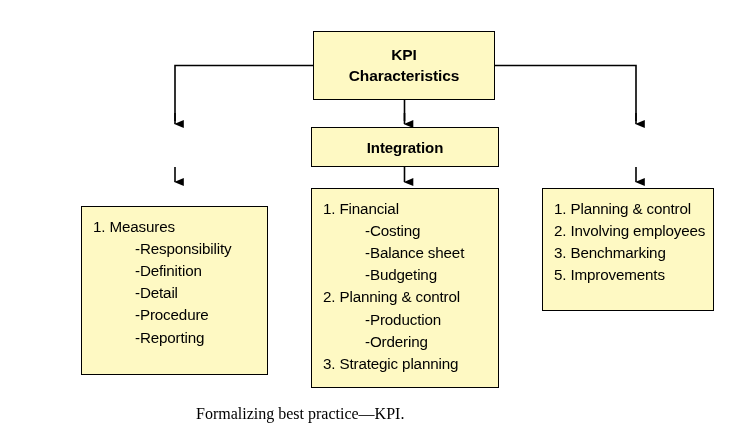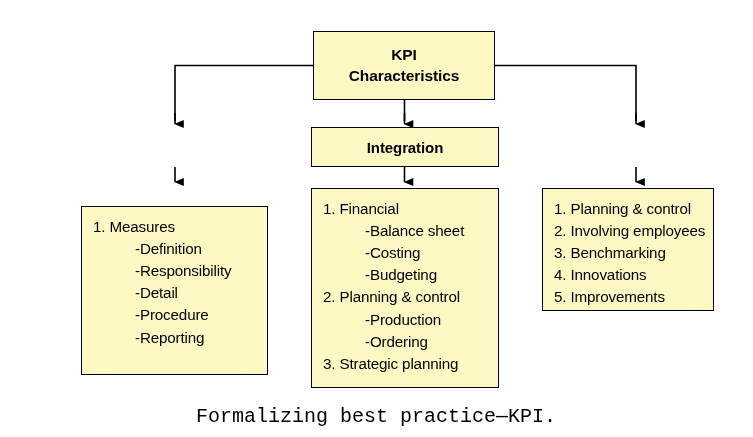--- a/index.html
+++ b/index.html
@@ -64,22 +64,22 @@
     line-height: 1.455;
     letter-spacing: -0.15px;
   }
   .list li {
     white-space: pre;
   }
   .lvl-1 { padding-left: 11px; }
   .lvl-2 { padding-left: 53px; }
   .caption {
     position: absolute;
-    font-family: Liberation Mono, monospace;
-    font-size: 20px;
+    font-family: Liberation Serif, serif;
+    font-size: 16px;
     color: #000000;
     white-space: pre;
   }
 </style>
 </head>
 <body>
 
 <div id="canvas">
 
   <svg class="connectors" viewBox="0 0 753 437" width="753" height="437" xmlns="http://www.w3.org/2000/svg">
@@ -106,49 +106,48 @@
   <div class="box title-box" style="left:313px; top:31px; width:182px; height:69px;">
     <div>
       <span>KPI</span><br>
       <span>Characteristics</span>
     </div>
   </div>
 
   <div class="box list-box" style="left:81px; top:188px; width:187px; height:169px;margin-top:18px;">
     <ul class="list">
       <li class="lvl-1">1. Measures</li>
+      <li class="lvl-2">-Responsibility</li>
       <li class="lvl-2">-Definition</li>
-      <li class="lvl-2">-Responsibility</li>
       <li class="lvl-2">-Detail</li>
       <li class="lvl-2">-Procedure</li>
       <li class="lvl-2">-Reporting</li>
     </ul>
   </div>
 
   <div class="box header-box" style="left:311px; top:127px; width:188px; height:40px;">
     <span>Integration</span>
   </div>
   <div class="box list-box" style="left:311px; top:188px; width:188px; height:200px;">
     <ul class="list">
       <li class="lvl-1">1. Financial</li>
+      <li class="lvl-2">-Costing</li>
       <li class="lvl-2">-Balance sheet</li>
-      <li class="lvl-2">-Costing</li>
       <li class="lvl-2">-Budgeting</li>
       <li class="lvl-1">2. Planning &amp; control</li>
       <li class="lvl-2">-Production</li>
       <li class="lvl-2">-Ordering</li>
       <li class="lvl-1">3. Strategic planning</li>
     </ul>
   </div>
 
   <div class="box list-box" style="left:542px; top:188px; width:172px; height:123px;">
     <ul class="list">
       <li class="lvl-1">1. Planning &amp; control</li>
       <li class="lvl-1">2. Involving employees</li>
       <li class="lvl-1">3. Benchmarking</li>
-      <li class="lvl-1">4. Innovations</li>
       <li class="lvl-1">5. Improvements</li>
     </ul>
   </div>
 
   <div class="caption" style="left:196px; top:405px;">Formalizing best practice—KPI.</div>
 
 </div>
 
 </body></html>

